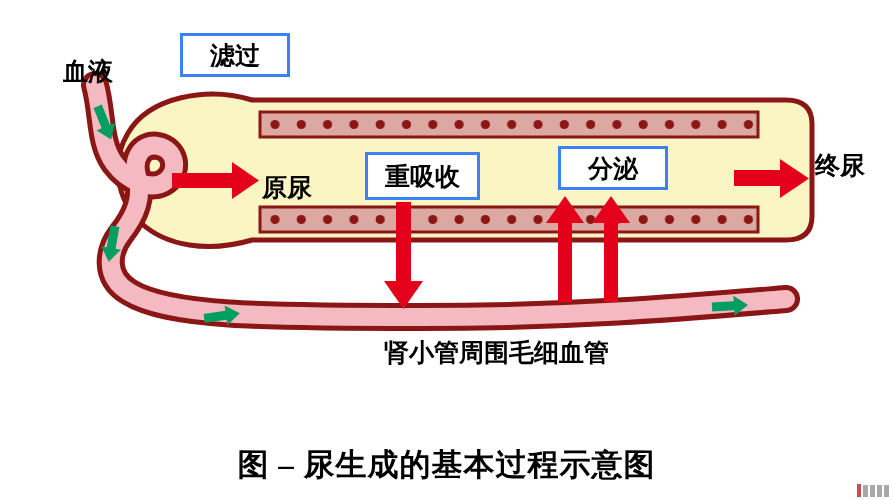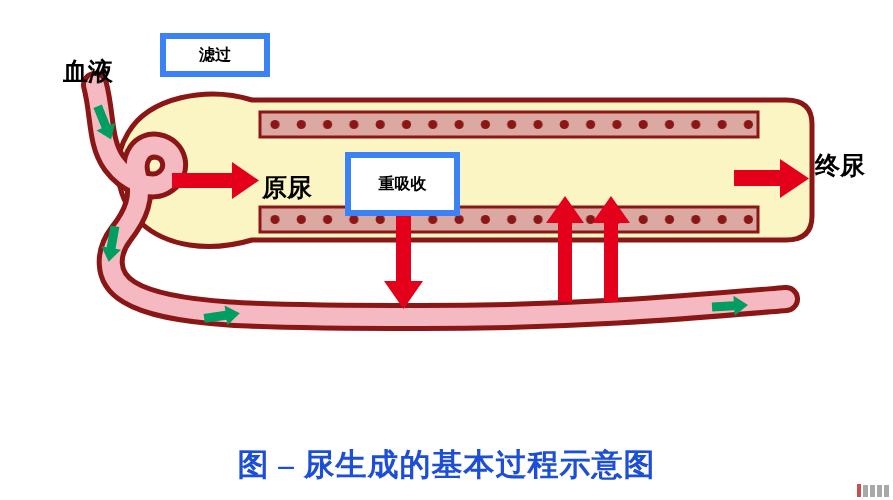--- a/index.html
+++ b/index.html
@@ -7,26 +7,26 @@
     position:relative;width:893px;height:500px;background:#FFFFFF;
     font-family:Liberation Serif, serif;overflow:hidden;
   }
   .layer{position:absolute;left:0;top:0;}
   .label{
     position:absolute;font-weight:bold;color:#000;font-size:25px;
     line-height:1.1;white-space:nowrap;
   }
   .pbox{
     position:absolute;box-sizing:border-box;background:#FFFFFF;
-    border:6px solid #3b82f6;display:flex;align-items:center;justify-content:center;
-    font-weight:bold;font-size:16px;color:#000;
+    border:3px solid #3b82f6;display:flex;align-items:center;justify-content:center;
+    font-weight:bold;font-size:25px;color:#000;margin-left:20px;
   }
   .title{
     position:absolute;left:0;top:444px;width:100%;text-align:center;
-    font-weight:bold;font-size:31px;color:#1d4ed8;letter-spacing:1px;
+    font-weight:bold;font-size:31px;color:#000000;letter-spacing:1px;
   }
   .watermark{
     position:absolute;right:3px;bottom:3px;display:flex;align-items:center;gap:2px;
     opacity:.85;
   }
   .wm-red{display:inline-block;width:4px;height:13px;background:#C23030;}
   .wm-gray{
     display:inline-block;width:27px;height:12px;
     background:repeating-linear-gradient(90deg,#9a9a9a 0 5px,rgba(0,0,0,0) 5px 7px);
   }
@@ -77,26 +77,30 @@
     <polygon fill="#E4001B" points="172,173 232,173 232,162 259,180.5 232,199 232,188 172,188"></polygon>
     <polygon fill="#E4001B" points="734,170 780,170 780,159 809,178.5 780,198 780,186 734,186"></polygon>
     <polygon fill="#E4001B" points="396,202 411,202 411,281 423,281 403.5,309 384,281 396,281"></polygon>
     <polygon fill="#E4001B" points="558,302 558,223 546,223 565,196 584,223 572,223 572,302"></polygon>
     <polygon fill="#E4001B" points="604,302 604,223 592,223 611,196 630,223 618,223 618,302"></polygon>
   </svg>
 
   <div class="label" style="left:63px;top:58px">血液</div>
   <div class="label" style="left:262px;top:174px">原尿</div>
   <div class="label" style="left:815px;top:152px">终尿</div>
+  <div class="label" style="left:384px;top:339px">肾小管周围毛细血管</div>
 
   <div class="pbox" style="left:160px;top:33px;width:110px;height:44px">
     <span>滤过</span>
   </div>
-  <div class="pbox" style="left:345px;top:152px;width:115px;height:64px">
+  <div class="pbox" style="left:345px;top:152px;width:115px;height:48px">
     <span>重吸收</span>
+  </div>
+  <div class="pbox" style="left:538px;top:146px;width:110px;height:44px">
+    <span>分泌</span>
   </div>
 
   <div class="title">图 – 尿生成的基本过程示意图</div>
 
   <div class="watermark">
     <span class="wm-red"></span>
     <span class="wm-gray"></span>
   </div>
 
 </div>

